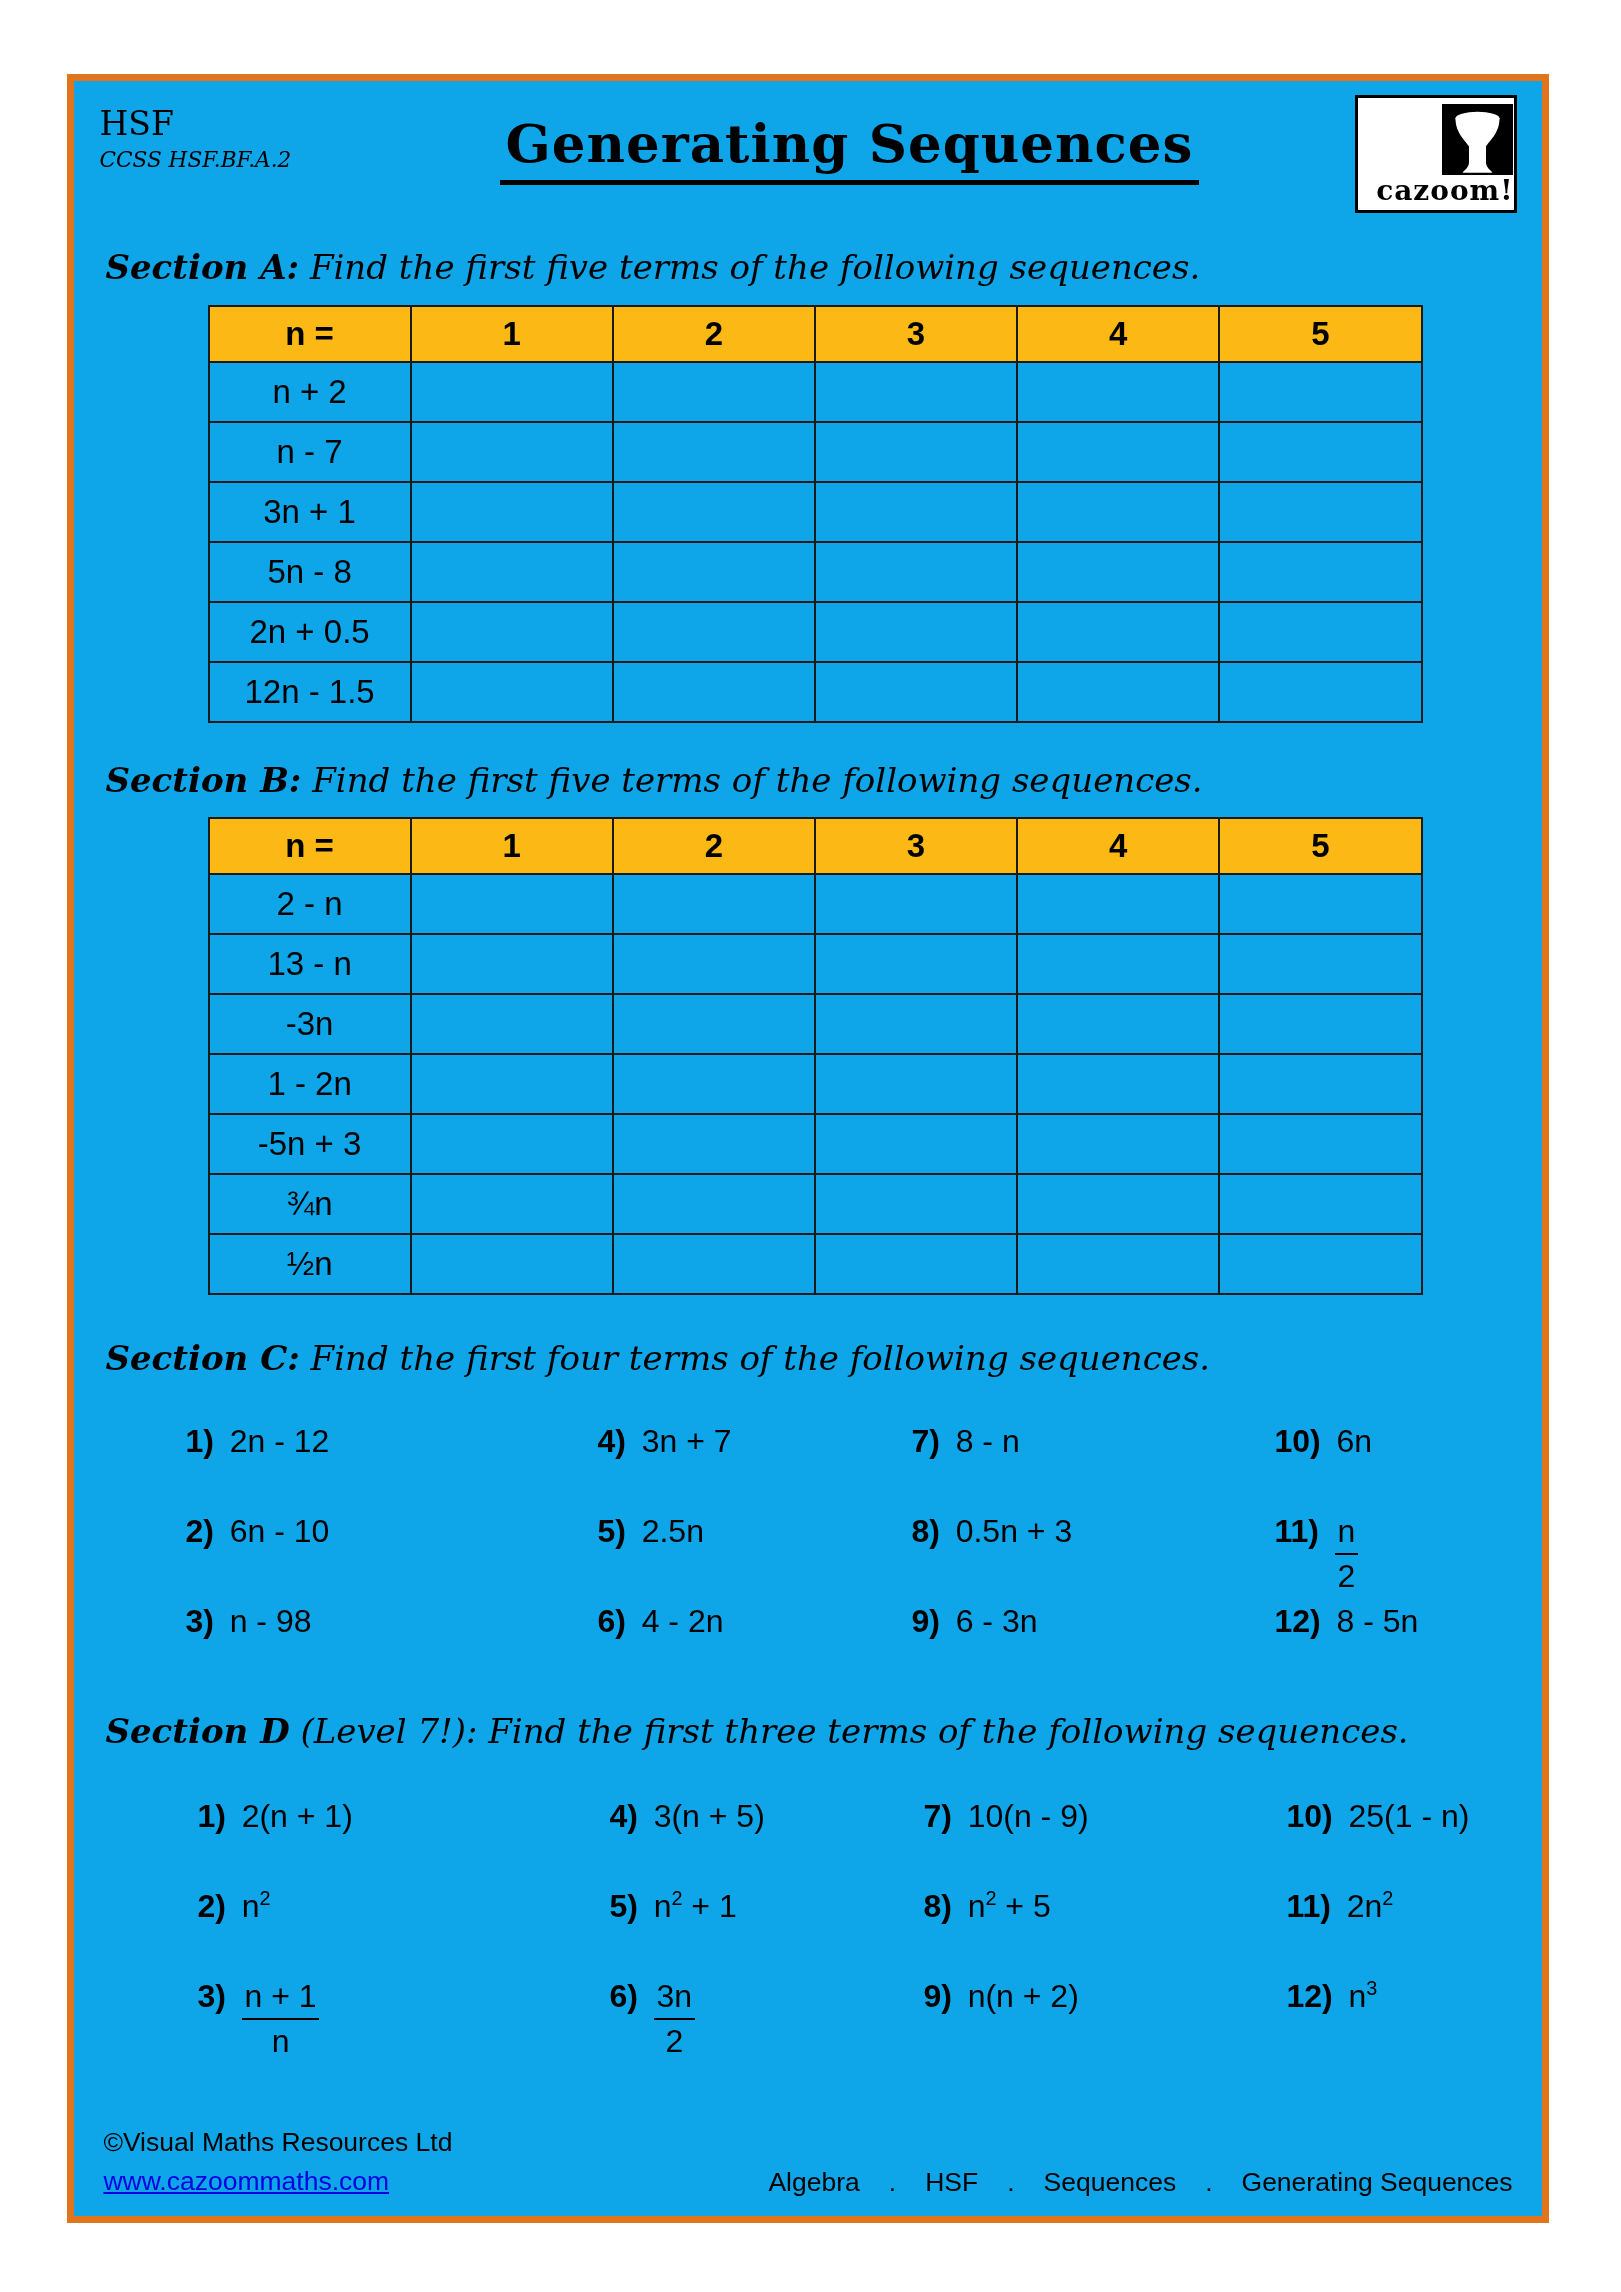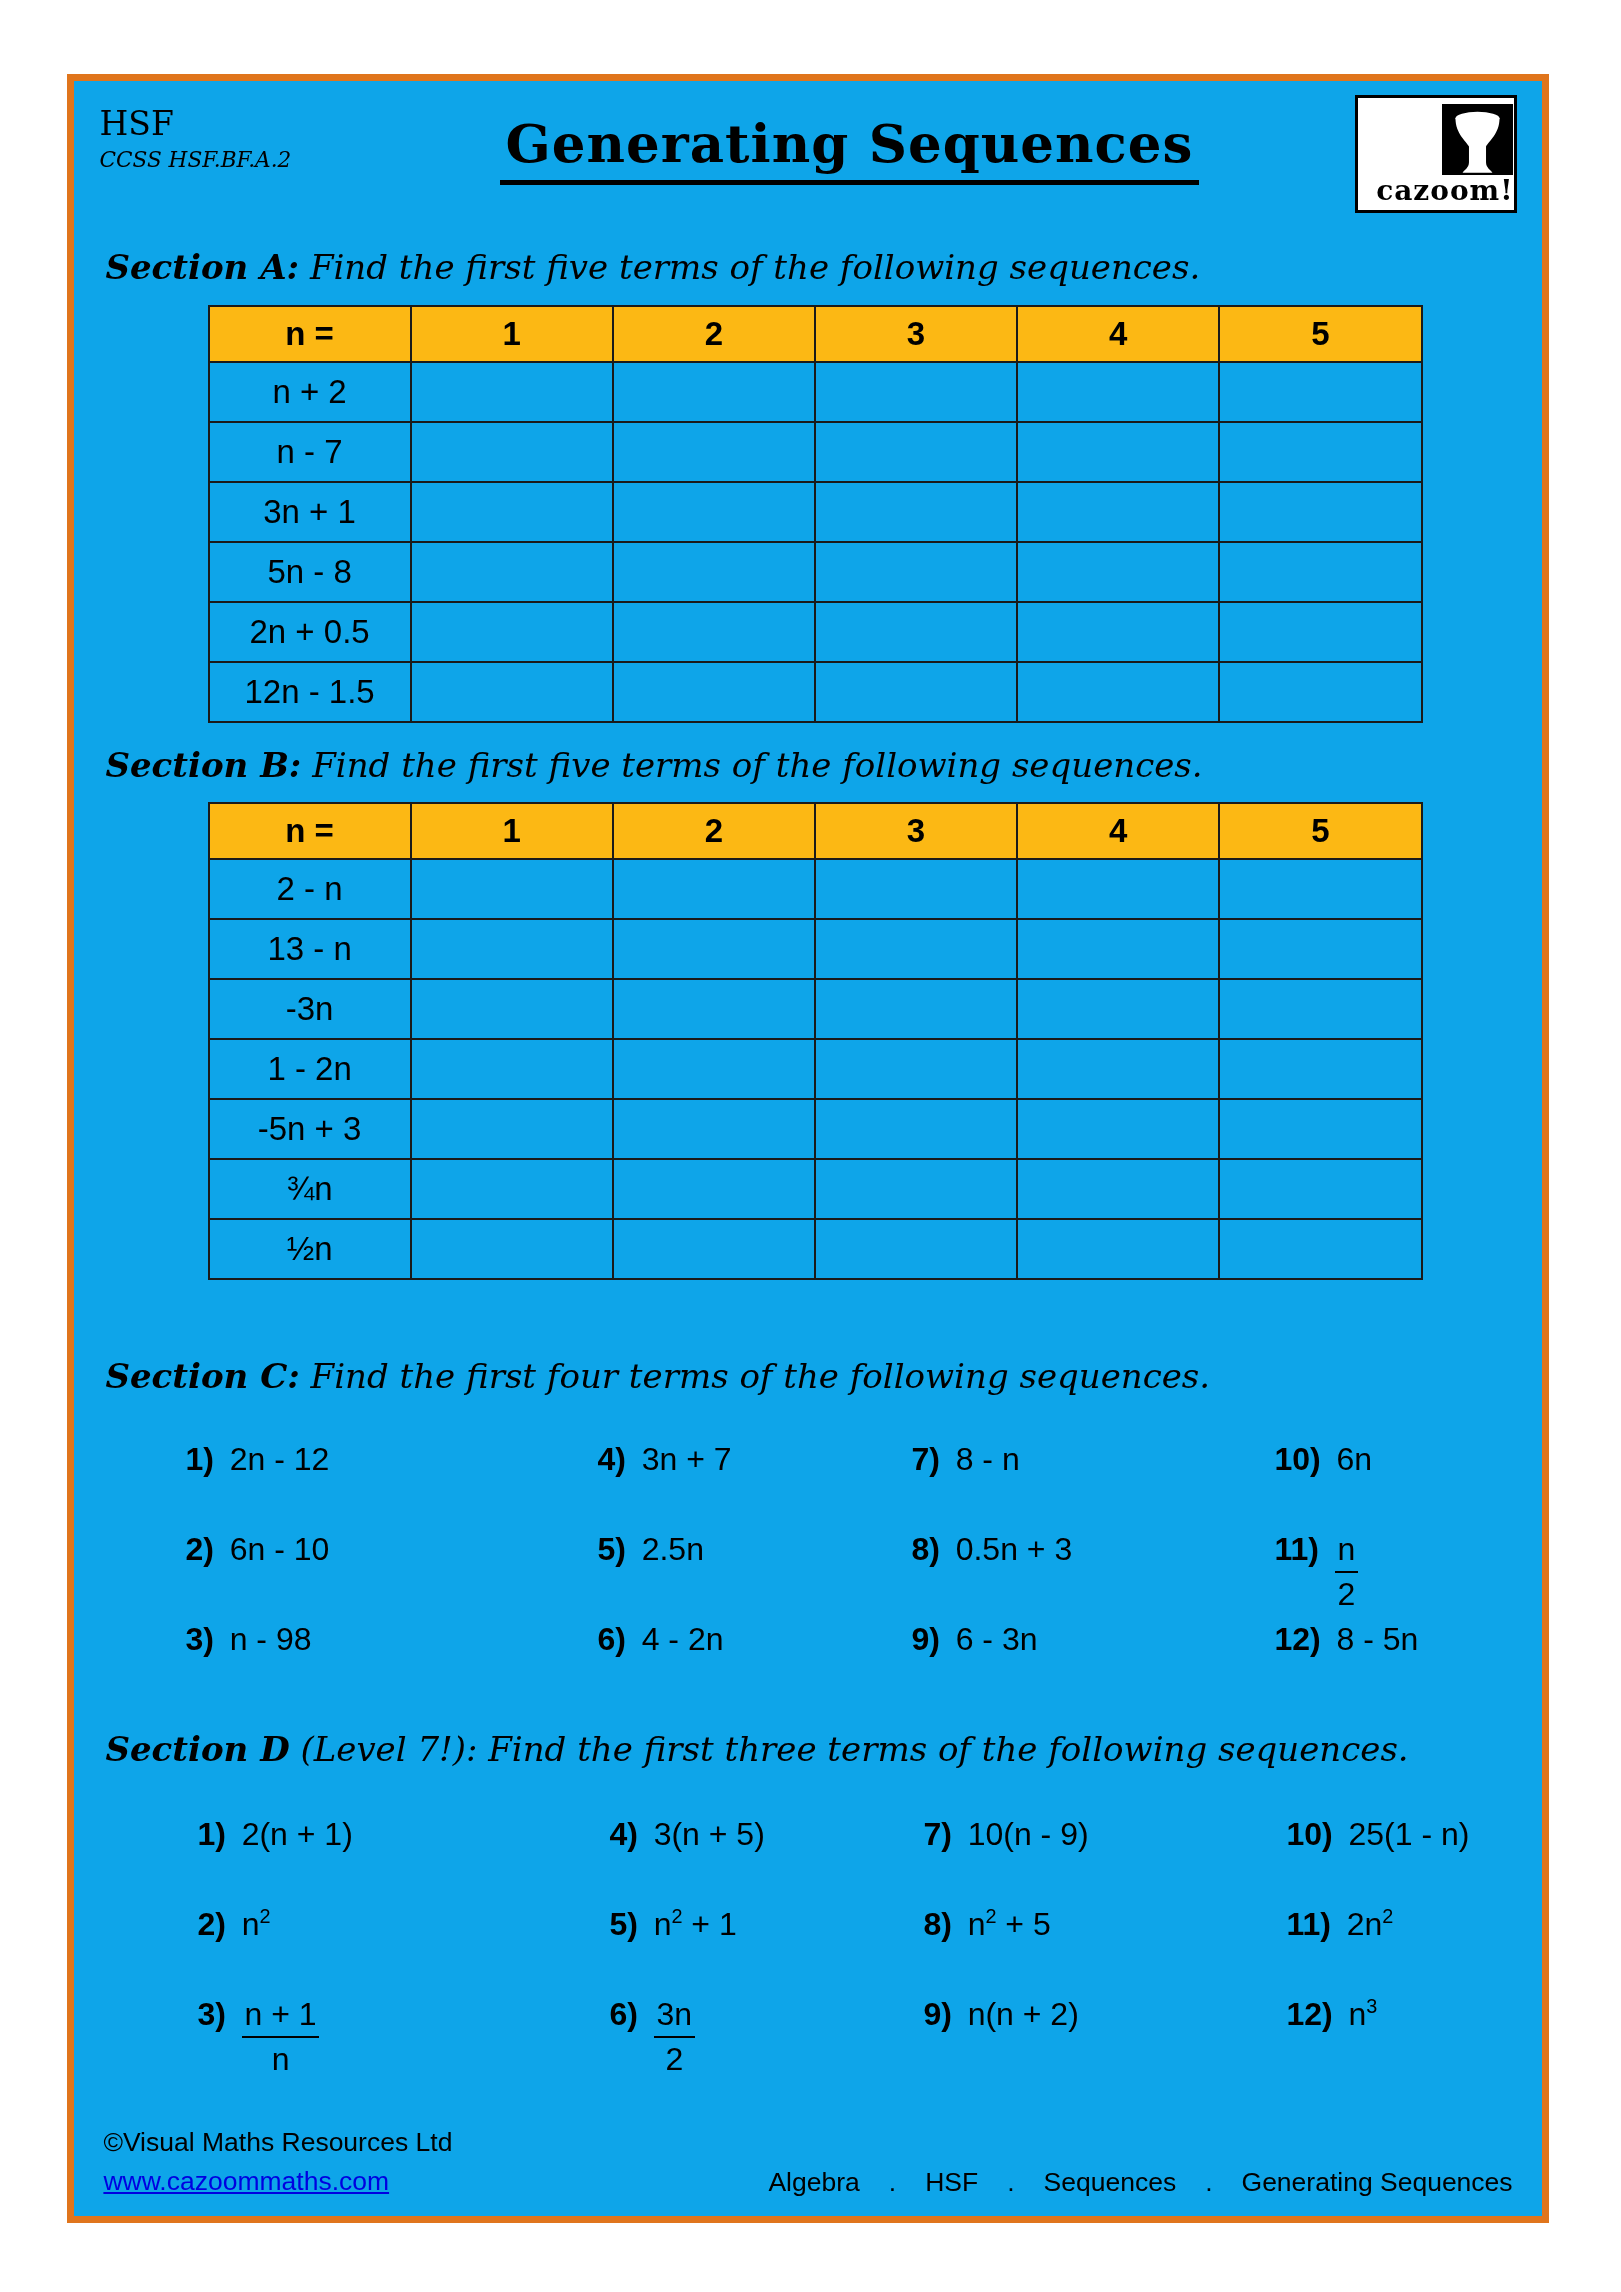--- a/index.html
+++ b/index.html
@@ -40,22 +40,22 @@
   }
   .logo-drum-sq { width: 73px; height: 71px; display: block; }
   .logo-text { font-family: "DejaVu Serif", serif; font-weight: bold; font-size: 28px; line-height: 1; margin-top: 2px; letter-spacing: 1px; }
   
   .sec-heading {
     font-family: "DejaVu Serif", serif; font-style: italic;
     font-size: 34px; margin-left: 5.9px;
   }
   .sec-label { font-weight: bold; }
   .h-a { margin-top: 27.4px; }
-  .h-b { margin-top: 22px; }
-  .h-c { margin-top: 76px; }
+  .h-b { margin-top: 37px; }
+  .h-c { margin-top: 43px; }
   .h-d { margin-top: 18px; }
   
   table.seq-table {
     border-collapse: collapse;
     width: 1215px;
     margin: 17.6px 0 0 108px;
     table-layout: fixed;
   }
   table.seq-table th {
     background: #FCB814;

